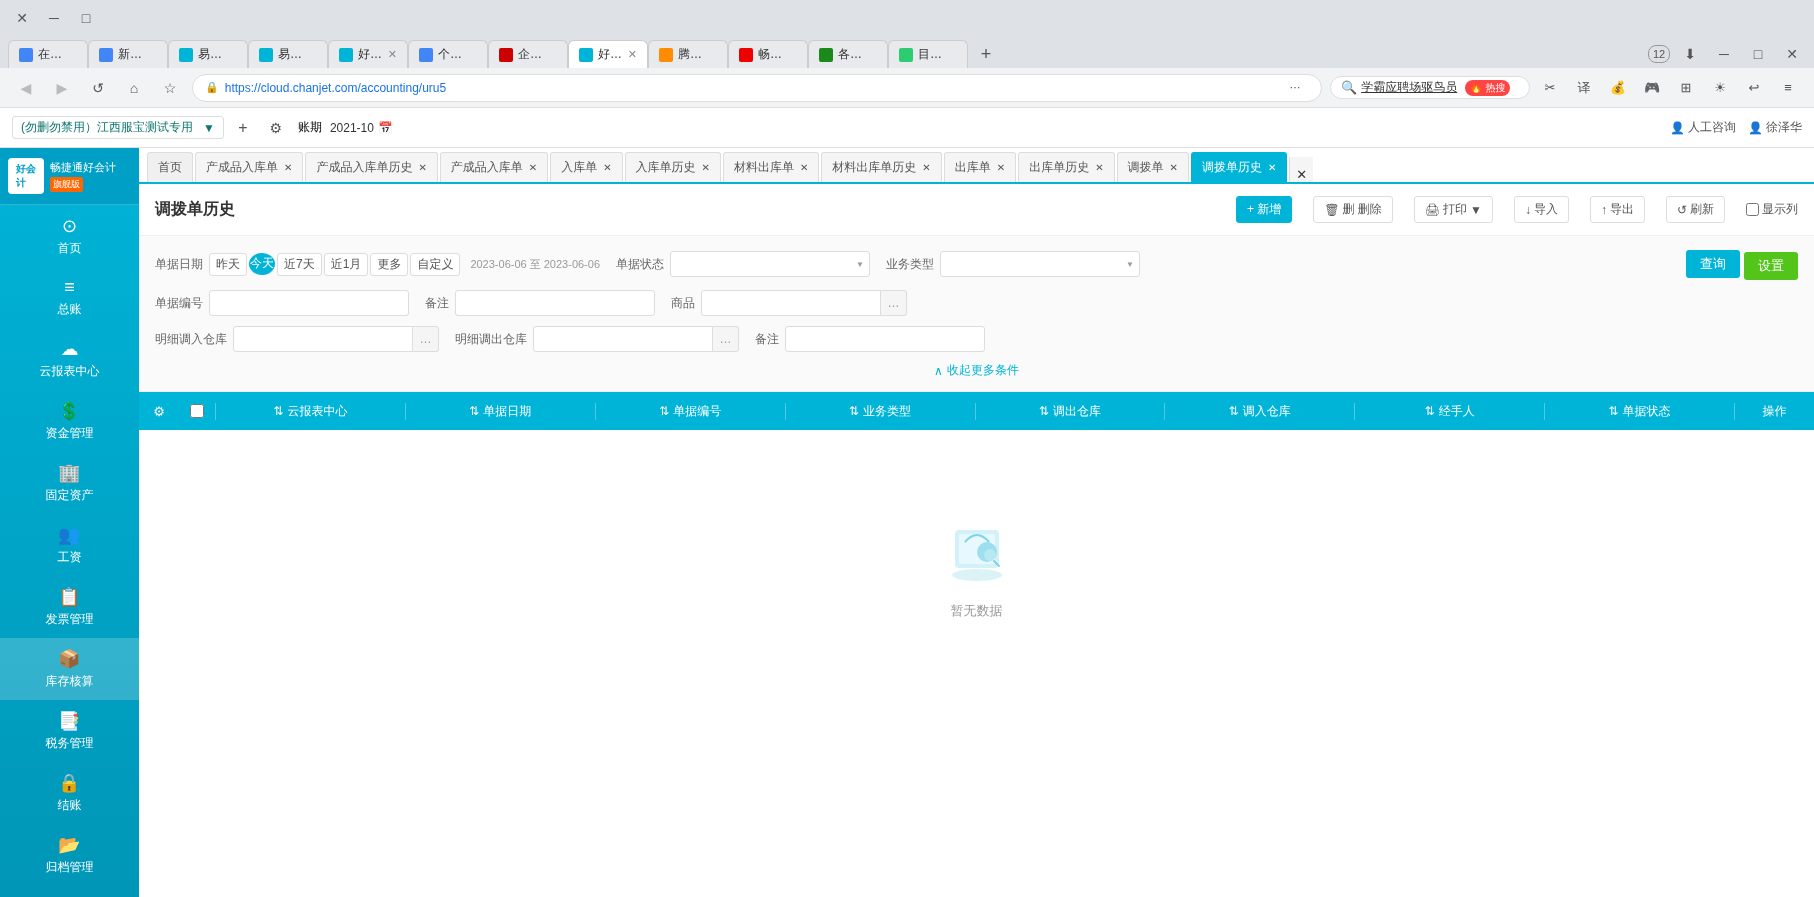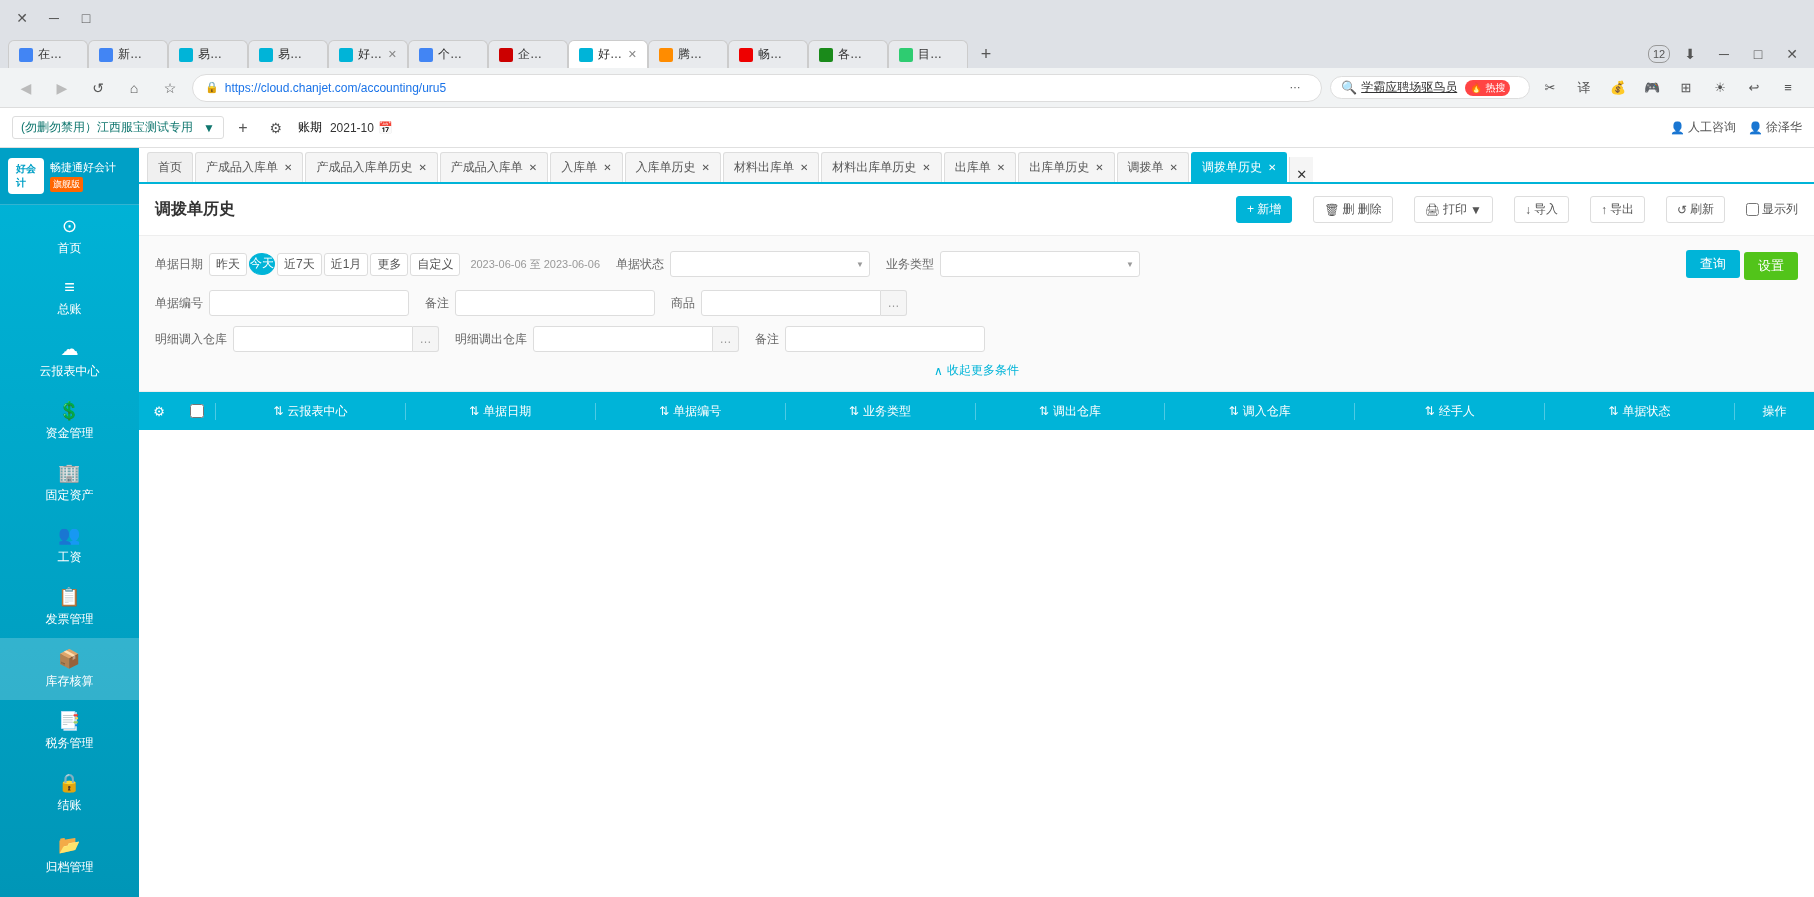--- a/index.html
+++ b/index.html
@@ -499,17 +499,29 @@
             </div>
             <div class="th-cell">
               <span>⇅</span>
               <span>单据状态</span>
             </div>
             <div class="th-actions">
               <span>操作</span>
             </div>
           </div>
 
+          <div class="empty-state">
+            <svg width="80" height="80" viewBox="0 0 80 80">
+              <ellipse cx="40" cy="65" rx="25" ry="6" fill="#b8e8f0" opacity="0.5"></ellipse>
+              <rect x="18" y="20" width="44" height="38" rx="4" fill="#c8eef8" opacity="0.8"></rect>
+              <rect x="22" y="24" width="36" height="30" rx="2" fill="#e8f8ff"></rect>
+              <path d="M28 32 Q40 18 52 32" stroke="#7dd4e8" stroke-width="2" fill="none"></path>
+              <circle cx="50" cy="42" r="10" fill="#7dd4e8" opacity="0.7"></circle>
+              <circle cx="53" cy="45" r="6" fill="#b8e8f0"></circle>
+              <line x1="57" y1="51" x2="62" y2="56" stroke="#7dd4e8" stroke-width="2" stroke-linecap="round"></line>
+            </svg>
+            <span class="empty-text">暂无数据</span>
+          </div>
         </div>
       </div>
     </div>
   </div>
 </div>
 
 </body></html>

